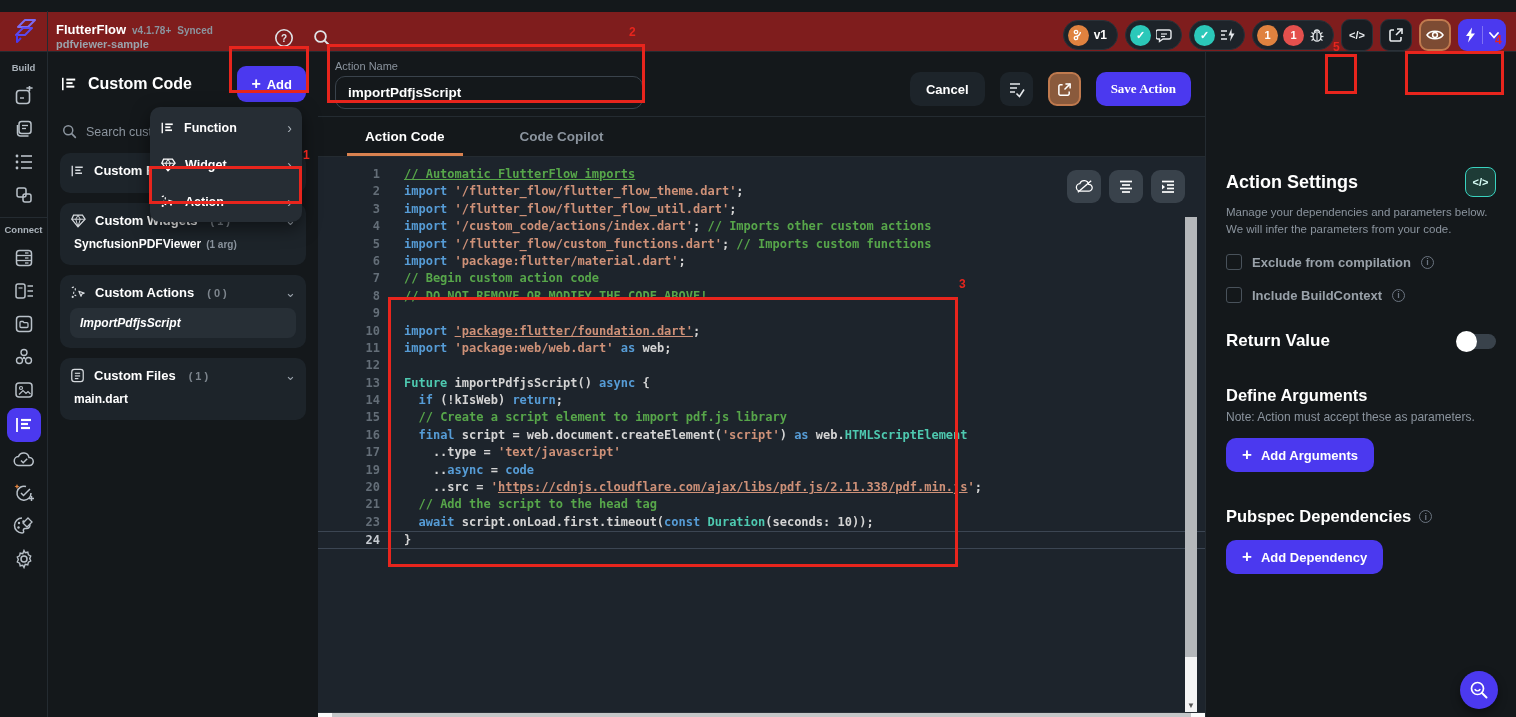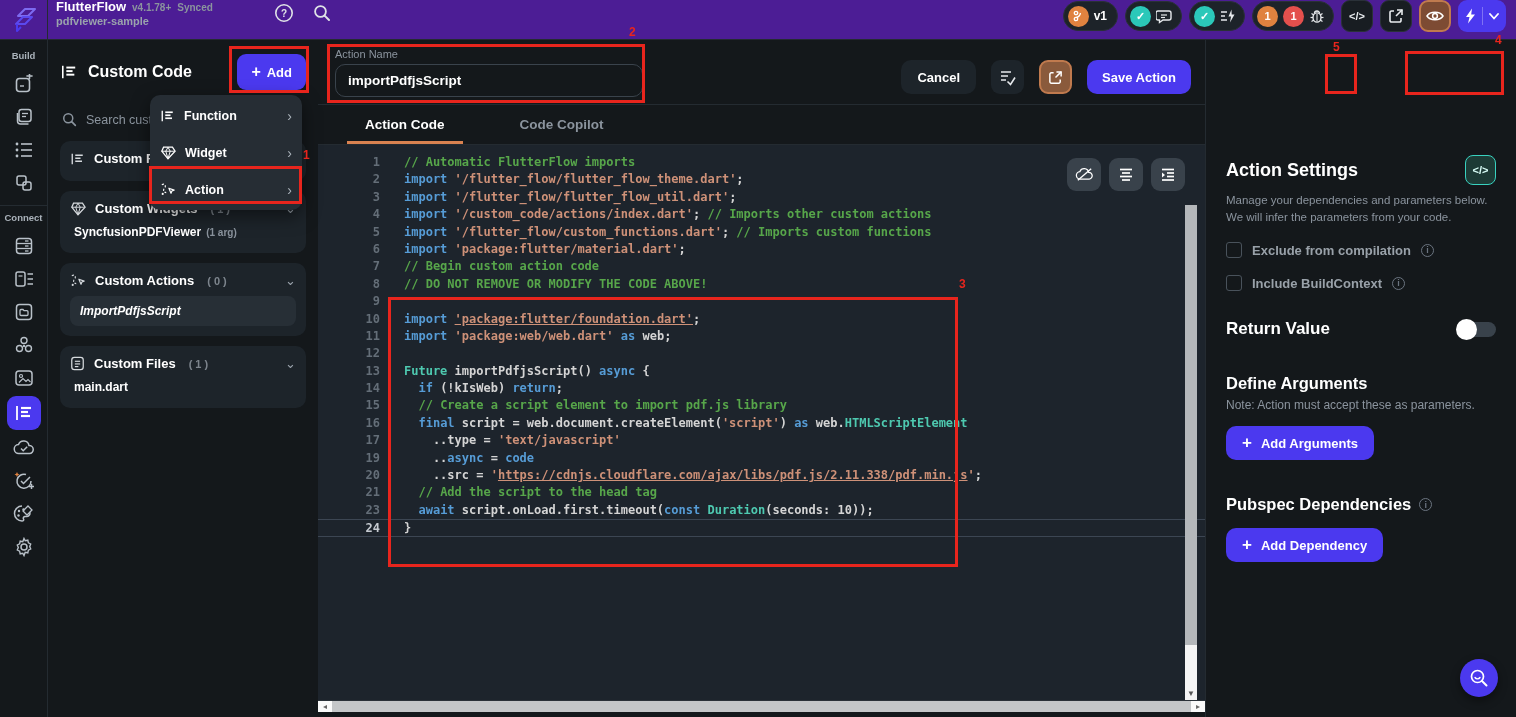--- a/index.html
+++ b/index.html
@@ -3,21 +3,21 @@
 <meta charset="utf-8">
 <style>
   * { margin:0; padding:0; box-sizing:border-box; }
   html,body { background:#0b0e10; }
   .app {
     position:relative; width:1516px; height:717px; overflow:hidden;
     background:#14181b; color:#e6e9ec;
     font-family:"Liberation Sans", sans-serif; font-size:13px;
   }
   
-  .topbar { height:40px; display:flex; align-items:flex-start; border-bottom:1px solid #242b31; background:#4c1d95; }
+  .topbar { height:40px; display:flex; align-items:flex-end; border-bottom:1px solid #242b31; background:#7f1d1d;margin-top:12px; }
   .logo-cell { width:48px; height:40px; display:flex; align-items:center; justify-content:center; border-right:1px solid #242b31; flex:0 0 auto; }
   .title-block { margin-left:8px; line-height:1.15; }
   .title-row { display:flex; align-items:baseline; gap:6px; }
   .app-name { font-weight:bold; font-size:13px; color:#fff; }
   .app-version, .sync-status { font-size:10px; color:#8b949e; font-weight:bold; }
   .project-name { font-size:11px; color:#9aa3ac; font-weight:bold; }
   .topbar-icon { width:26px; height:26px; display:flex; align-items:center; justify-content:center; color:#dfe3e7; }
   .help-icon { margin-left:58px; }
   .search-icon-top { margin-left:12px; }
   .topbar-right { margin-left:auto; display:flex; align-items:center; gap:7px; padding-right:10px; }
@@ -61,21 +61,21 @@
   .menu-chevron { color:#aab2ba; font-size:14px; }
   
   .main { flex:1; display:flex; flex-direction:column; min-width:0; background:#14181b; }
   .main-header { height:65px; display:flex; align-items:flex-start; padding:8px 12px 0 17px; border-bottom:1px solid #242b31; }
   .field-label { font-size:11px; color:#8b949e; margin-bottom:4px; }
   .name-input { width:308px; height:33px; border:1px solid #3a434c; border-radius:10px; background:transparent; color:#fff; font-weight:bold; font-size:13.5px; padding:0 12px; font-family:inherit; }
   .header-actions { margin-left:auto; display:flex; align-items:center; gap:15px; margin-top:12px; padding-right:2px; }
   .cancel-btn { height:34px; border-radius:10px; background:#1d242a; color:#fff; border:none; font-weight:bold; font-size:13px; padding:0 16px; font-family:inherit; }
   .hdr-icon-btn { width:33px; height:34px; border-radius:9px; background:#1d242a; display:flex; align-items:center; justify-content:center; color:#e6e9ec; }
   .hdr-icon-btn.warm { background:#8a5a3c; border:2px solid #c07a4e; }
-  .save-btn { height:34px; border-radius:10px; background:#4b39ef; color:#fff; border:none; font-weight:bold; font-size:13px; padding:0 15px; font-family:Liberation Sans, sans-serif; }
+  .save-btn { height:34px; border-radius:10px; background:#4b39ef; color:#fff; border:none; font-weight:bold; font-size:13px; padding:0 15px; font-family:Liberation Serif, serif; }
   .tabs { height:40px; display:flex; align-items:stretch; padding-left:37px; gap:55px; border-bottom:1px solid #242b31; }
   .tab { display:flex; align-items:center; font-size:13.5px; font-weight:bold; color:#8b949e; position:relative; padding:0 10px; }
   .tab.active { color:#fff; }
   .tab.active::after { content:""; position:absolute; left:-8px; right:-8px; bottom:0; height:3px; background:#d98250; }
   
   .editor { position:relative; flex:1; background:#1d242c; overflow:hidden; }
   .code-lines { padding-top:9px; font-family:"DejaVu Sans Mono", monospace; font-size:12px; font-weight:600; }
   .code-line { position:relative; height:17.4px; line-height:17.4px; white-space:pre; }
   .code-line .ln { position:absolute; left:0; width:62px; text-align:right; color:#646e78; font-weight:600; }
   .code-line .lc { display:block; margin-left:86px; }
@@ -485,21 +485,21 @@
         </div>
       </div>
 
       <div class="tabs">
         <div class="tab active">Action Code</div>
         <div class="tab">Code Copilot</div>
       </div>
 
       <div class="editor">
         <div class="code-lines" id="code-lines">
-            <div class="code-line"><span class="ln">1</span><span class="lc"><span style="color: rgb(87, 166, 74);">// Automatic FlutterFlow imports</span></span></div>
+            <div class="code-line"><span class="ln">1</span><span class="lc"><span style="color: rgb(87, 166, 74); text-decoration: underline;">// Automatic FlutterFlow imports</span></span></div>
             <div class="code-line"><span class="ln">2</span><span class="lc"><span style="color: rgb(86, 156, 214);">import</span><span style="color: rgb(212, 212, 212);"> </span><span style="color: rgb(206, 145, 120);">'/flutter_flow/flutter_flow_theme.dart'</span><span style="color: rgb(212, 212, 212);">;</span></span></div>
             <div class="code-line"><span class="ln">3</span><span class="lc"><span style="color: rgb(86, 156, 214);">import</span><span style="color: rgb(212, 212, 212);"> </span><span style="color: rgb(206, 145, 120);">'/flutter_flow/flutter_flow_util.dart'</span><span style="color: rgb(212, 212, 212);">;</span></span></div>
             <div class="code-line"><span class="ln">4</span><span class="lc"><span style="color: rgb(86, 156, 214);">import</span><span style="color: rgb(212, 212, 212);"> </span><span style="color: rgb(206, 145, 120);">'/custom_code/actions/index.dart'</span><span style="color: rgb(212, 212, 212);">; </span><span style="color: rgb(87, 166, 74);">// Imports other custom actions</span></span></div>
             <div class="code-line"><span class="ln">5</span><span class="lc"><span style="color: rgb(86, 156, 214);">import</span><span style="color: rgb(212, 212, 212);"> </span><span style="color: rgb(206, 145, 120);">'/flutter_flow/custom_functions.dart'</span><span style="color: rgb(212, 212, 212);">; </span><span style="color: rgb(87, 166, 74);">// Imports custom functions</span></span></div>
             <div class="code-line"><span class="ln">6</span><span class="lc"><span style="color: rgb(86, 156, 214);">import</span><span style="color: rgb(212, 212, 212);"> </span><span style="color: rgb(206, 145, 120);">'package:flutter/material.dart'</span><span style="color: rgb(212, 212, 212);">;</span></span></div>
             <div class="code-line"><span class="ln">7</span><span class="lc"><span style="color: rgb(87, 166, 74);">// Begin custom action code</span></span></div>
             <div class="code-line"><span class="ln">8</span><span class="lc"><span style="color: rgb(87, 166, 74);">// DO NOT REMOVE OR MODIFY THE CODE ABOVE!</span></span></div>
             <div class="code-line"><span class="ln">9</span><span class="lc"></span></div>
             <div class="code-line"><span class="ln">10</span><span class="lc"><span style="color: rgb(86, 156, 214);">import</span><span style="color: rgb(212, 212, 212);"> </span><span style="color: rgb(206, 145, 120); text-decoration: underline;">'package:flutter/foundation.dart'</span><span style="color: rgb(212, 212, 212);">;</span></span></div>
             <div class="code-line"><span class="ln">11</span><span class="lc"><span style="color: rgb(86, 156, 214);">import</span><span style="color: rgb(212, 212, 212);"> </span><span style="color: rgb(206, 145, 120);">'package:web/web.dart'</span><span style="color: rgb(212, 212, 212);"> </span><span style="color: rgb(86, 156, 214);">as</span><span style="color: rgb(212, 212, 212);"> web;</span></span></div>

